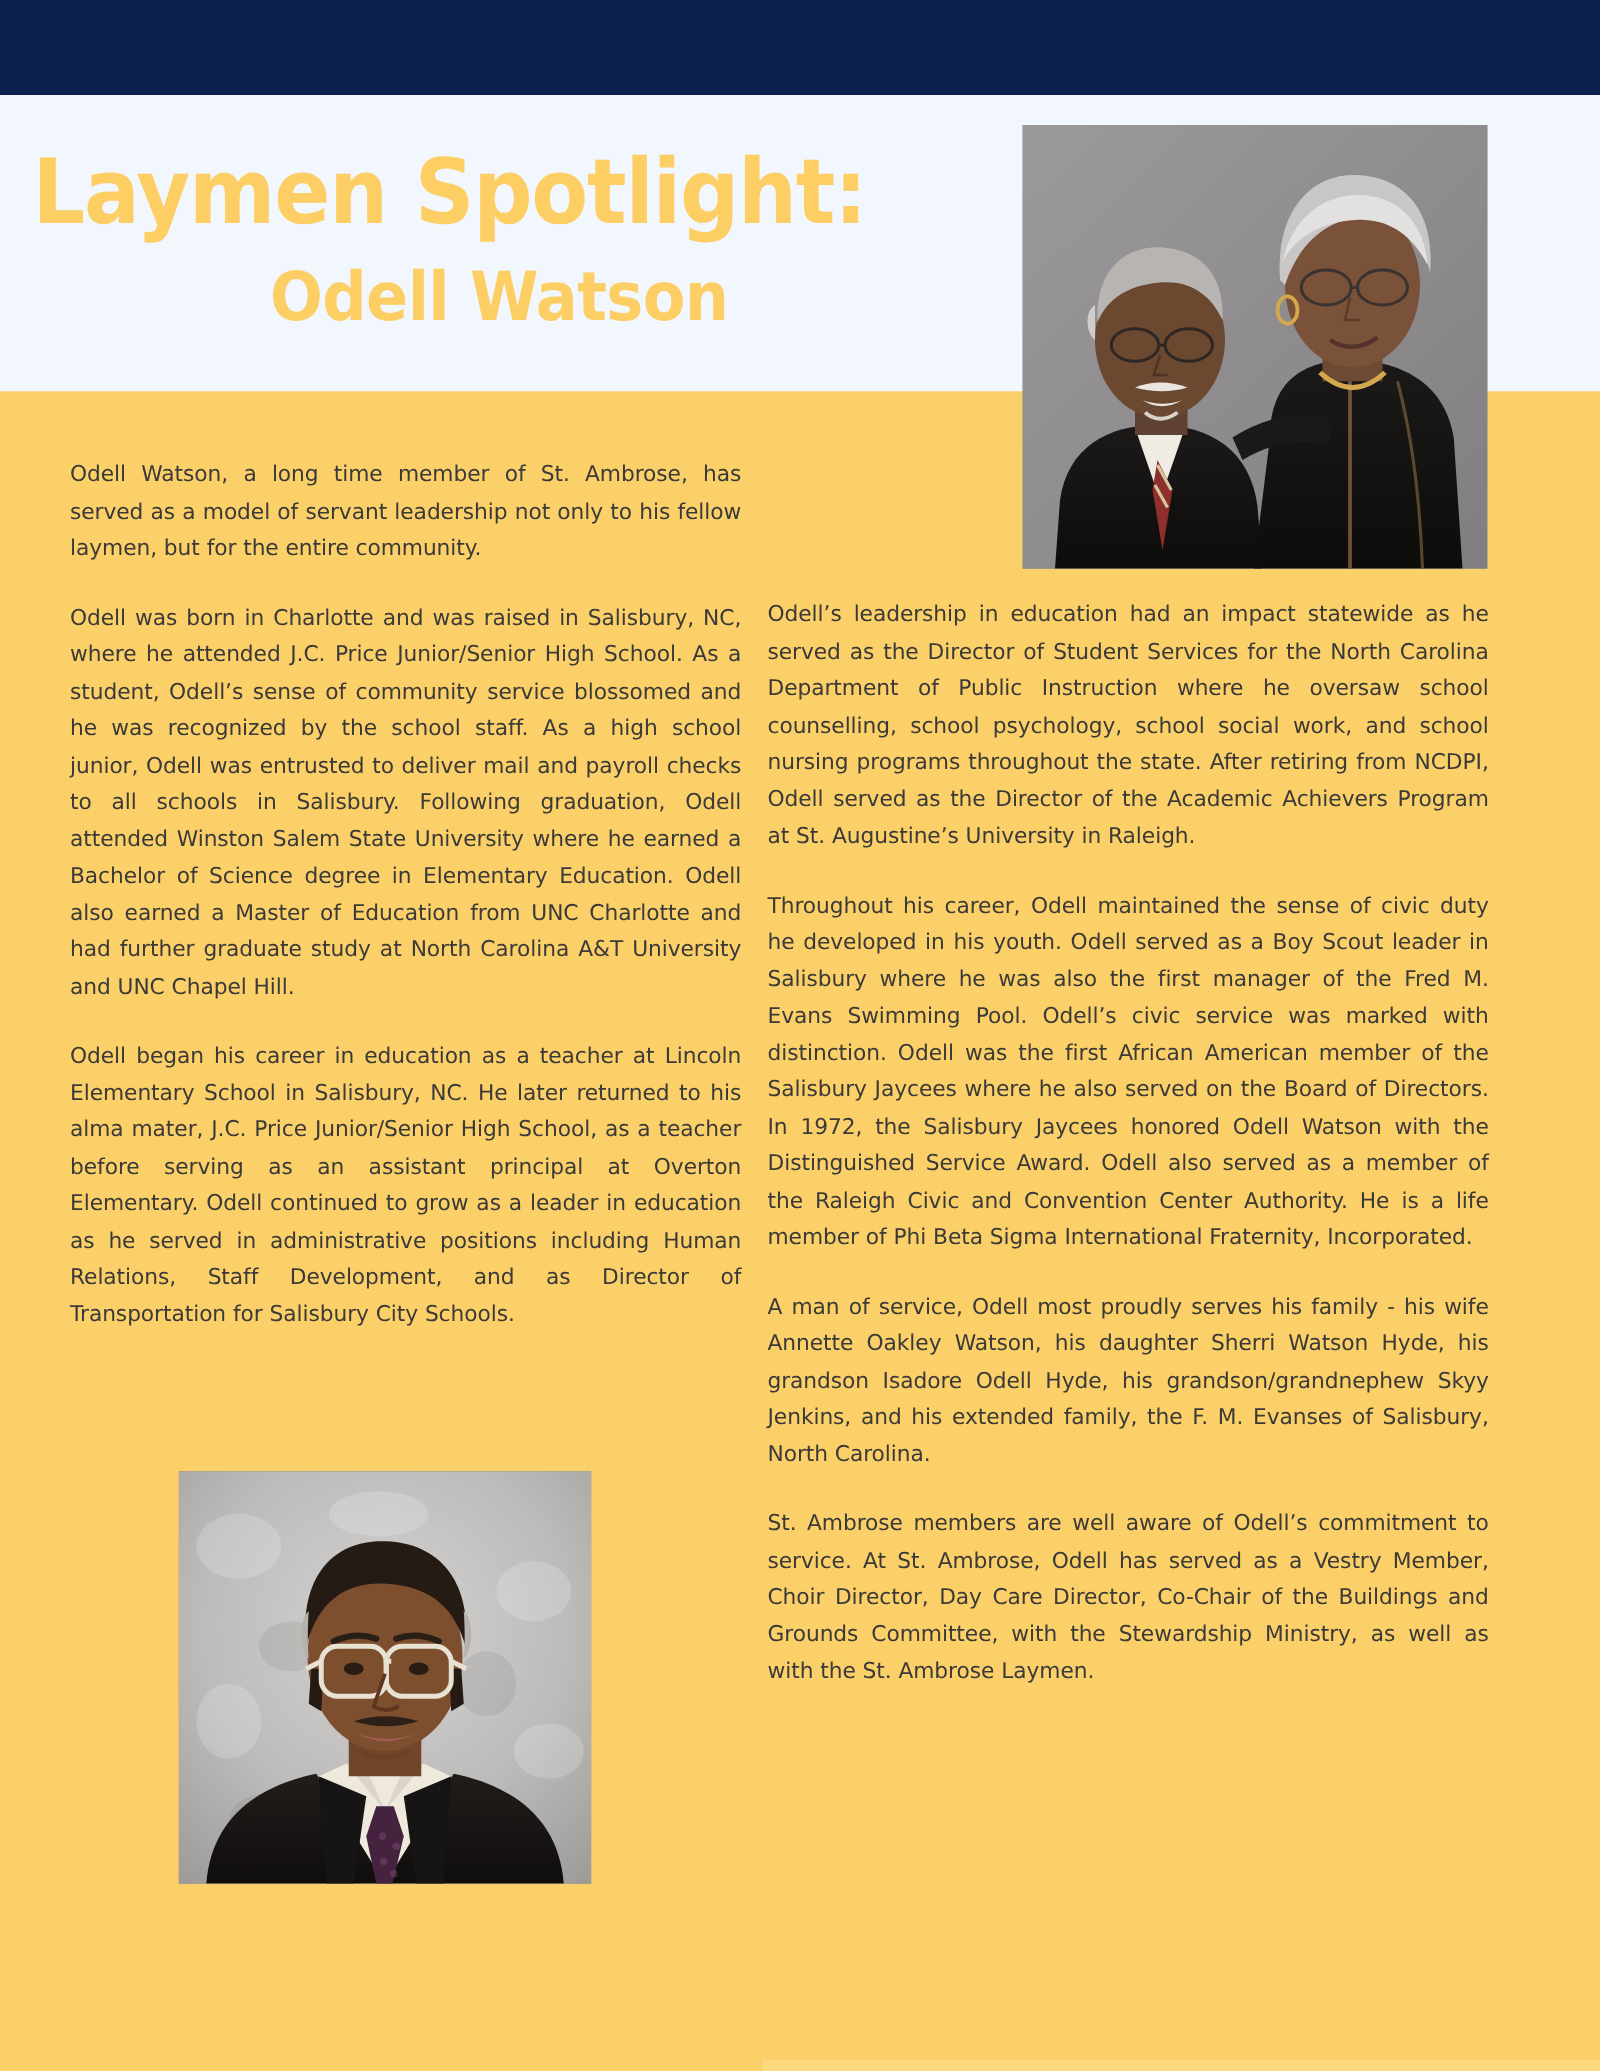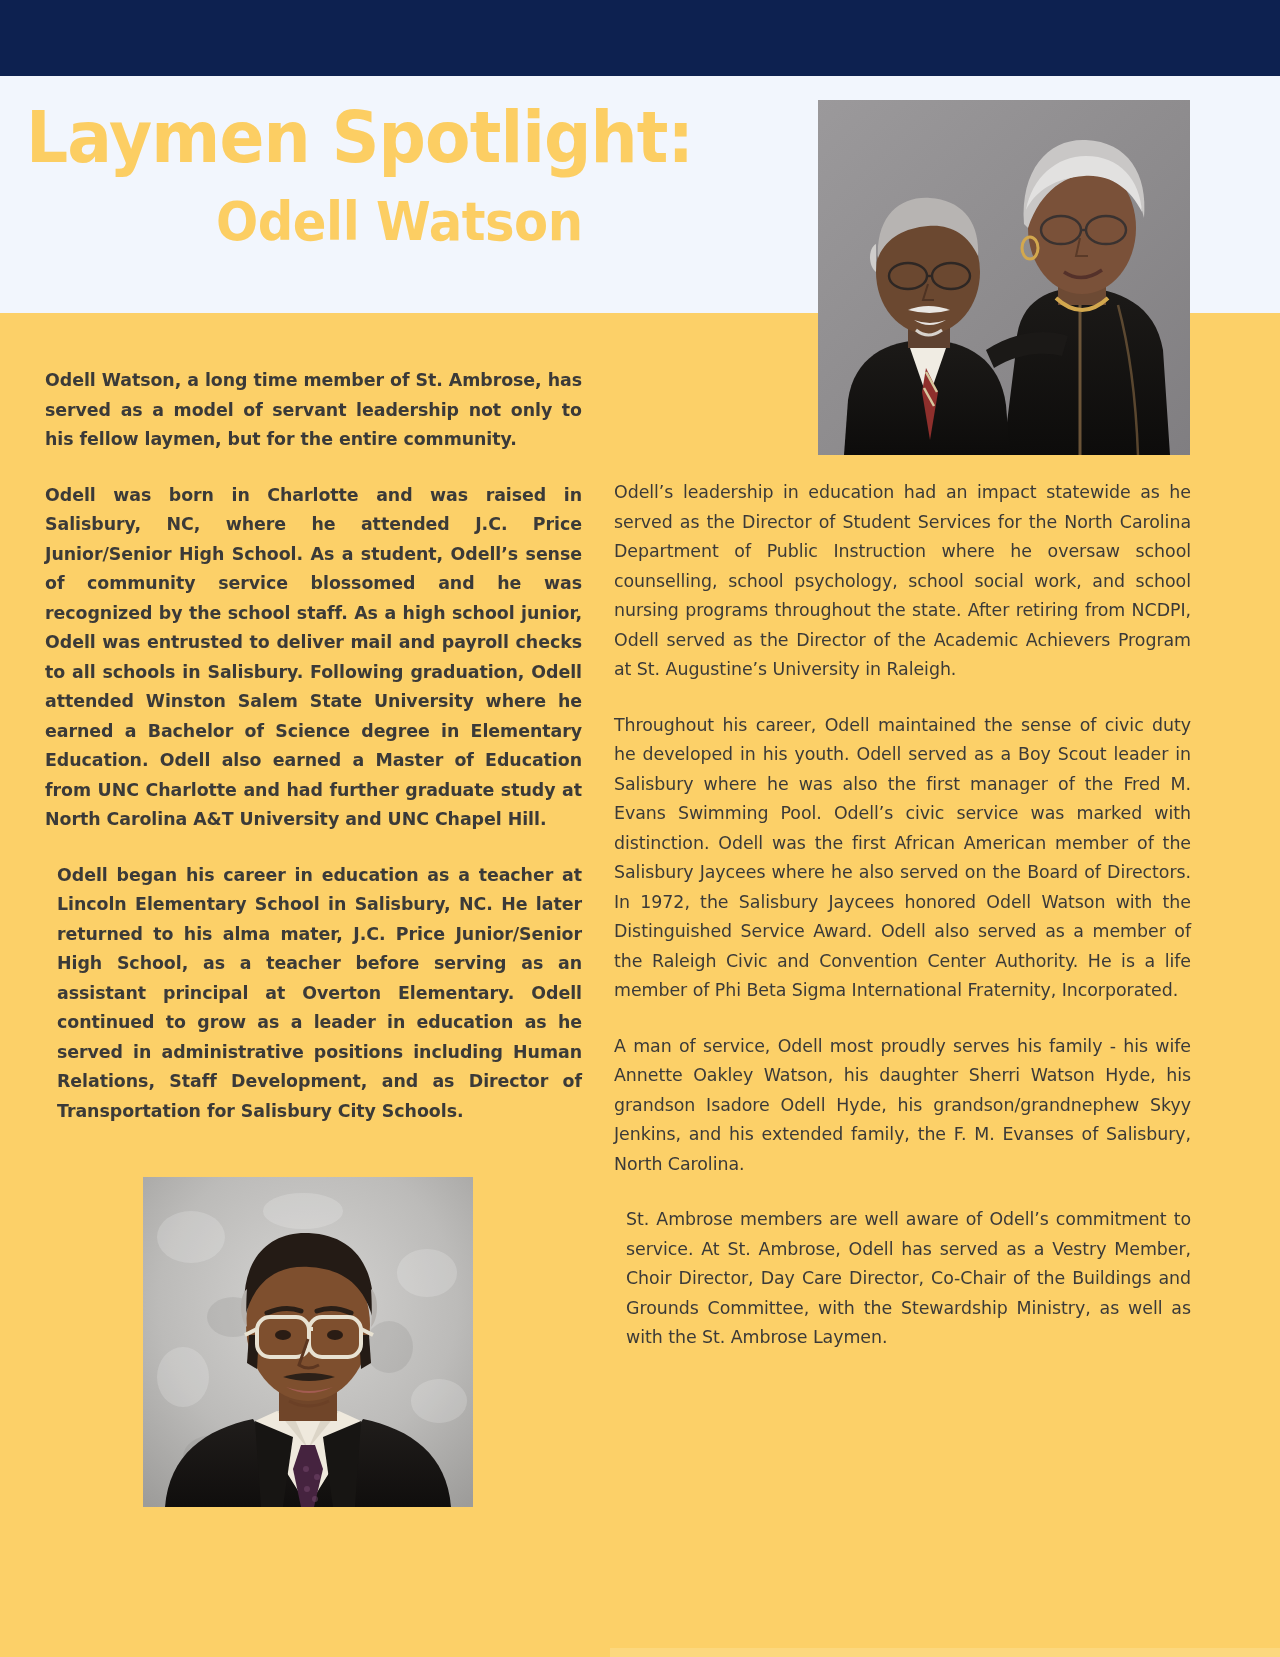--- a/index.html
+++ b/index.html
@@ -28,21 +28,21 @@
   .header-band {
     position: absolute;
     left: 0; top: 76px;
     width: 1280px;
     height: 237px;
     background: #f2f6fd;
   }
 
   .title-wrap {
     position: absolute;
-    left: 0; top: 68px;
+    left: 0; top: 84px;
     width: 830px;
     height: 179px;
   }
   .title-main {
     position: absolute;
     left: 26px;
     top: 26px;
     font-family: "DejaVu Sans", sans-serif;
     font-weight: 700;
     font-size: 72px;
@@ -84,43 +84,42 @@
     left: 143px;
     top: 1177px;
     width: 330px;
     height: 330px;
   }
   .photo svg { display: block; width: 100%; height: 100%; }
 
   
   .col-left {
     position: absolute;
-    left: 45px;
+    left: 56px;
     top: 366px;
     width: 537px;
-    font-weight: bold;
   }
   .col-right {
     position: absolute;
     left: 614px;
     top: 478px;
     width: 577px;
   }
   .para {
     margin: 0 0 26px 0;
     font-family: "DejaVu Sans", sans-serif;
     font-size: 17.4px;
     line-height: 29.5px;
     color: #3b3a38;
     text-align: justify;
     -webkit-hyphens: none;
     hyphens: none;
     letter-spacing: -0.05px;
   }
-  .para:last-child { margin-bottom: 0; margin-left: 12px; }
+  .para:last-child { margin-bottom: 0; }
 
   
   .bottom-strip {
     position: absolute;
     left: 610px;
     bottom: 0;
     width: 670px;
     height: 9px;
     background: #fcd87e;
   }

